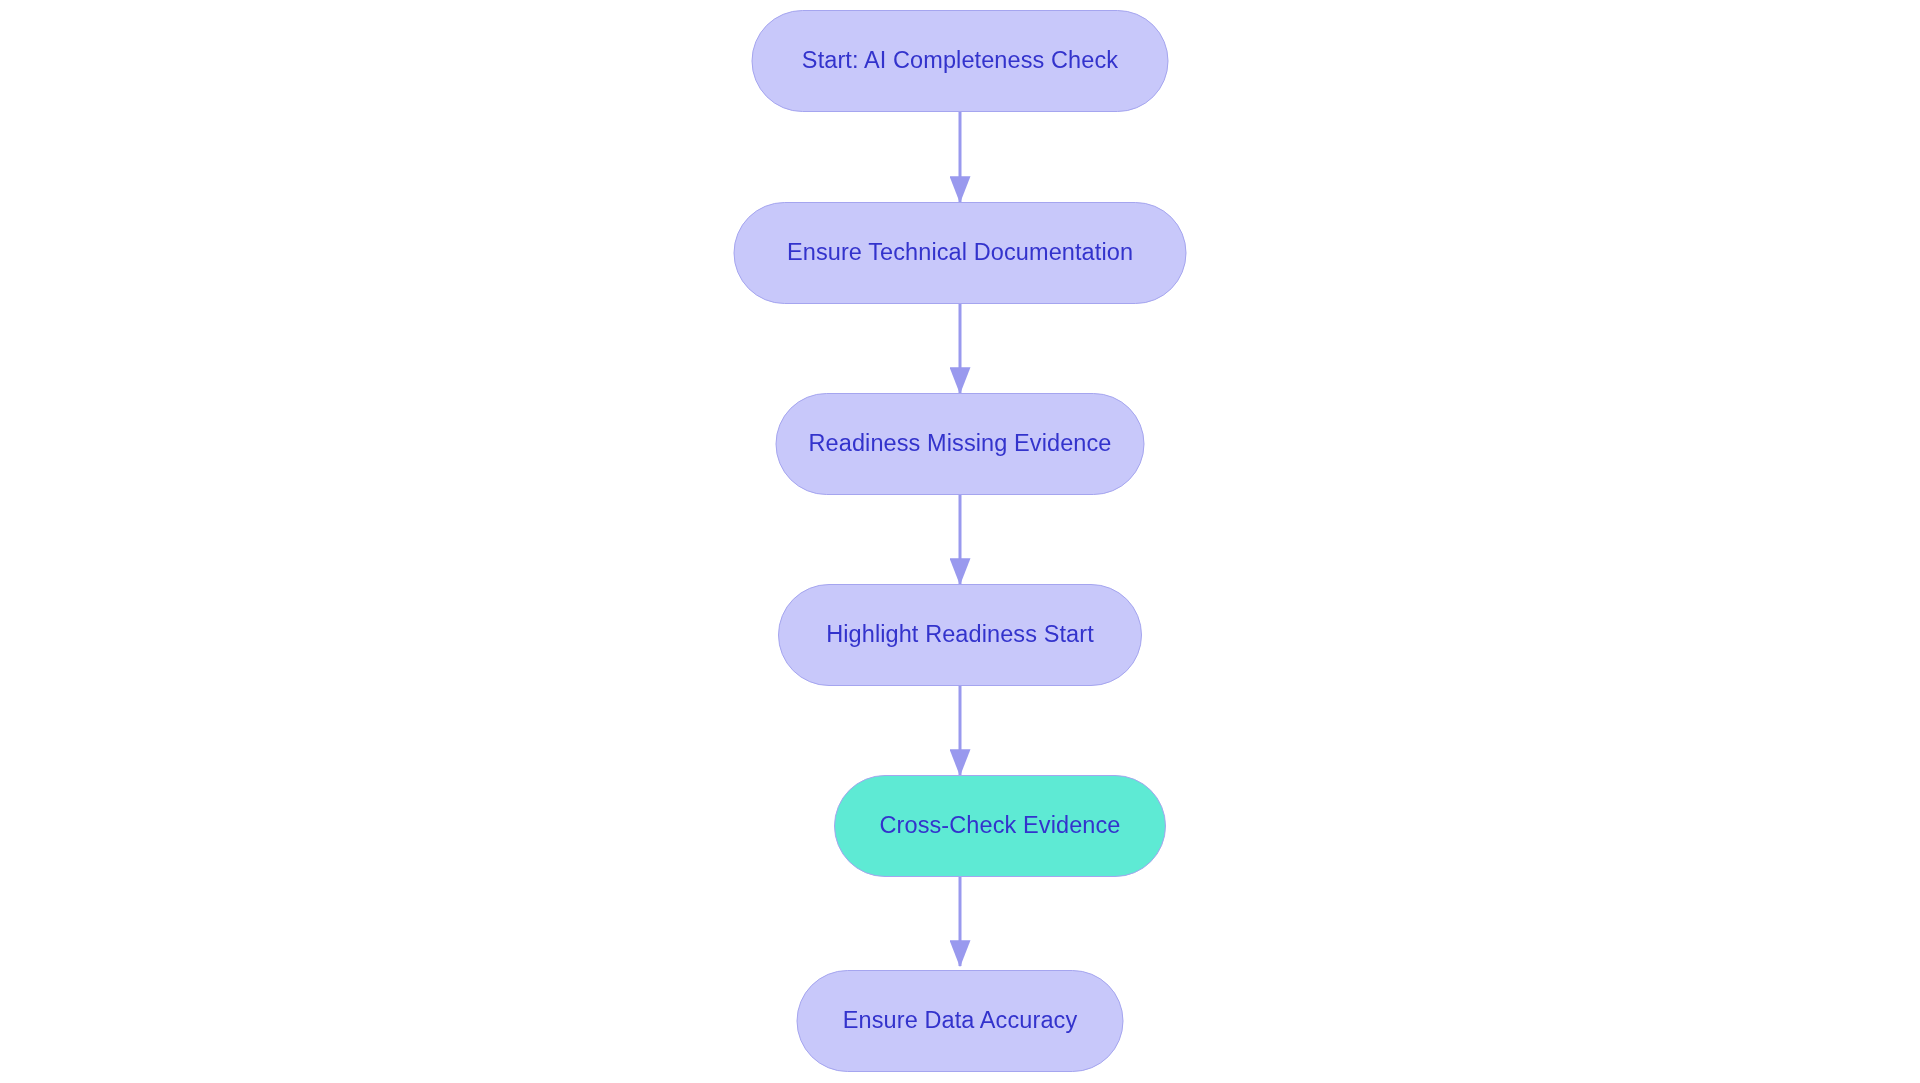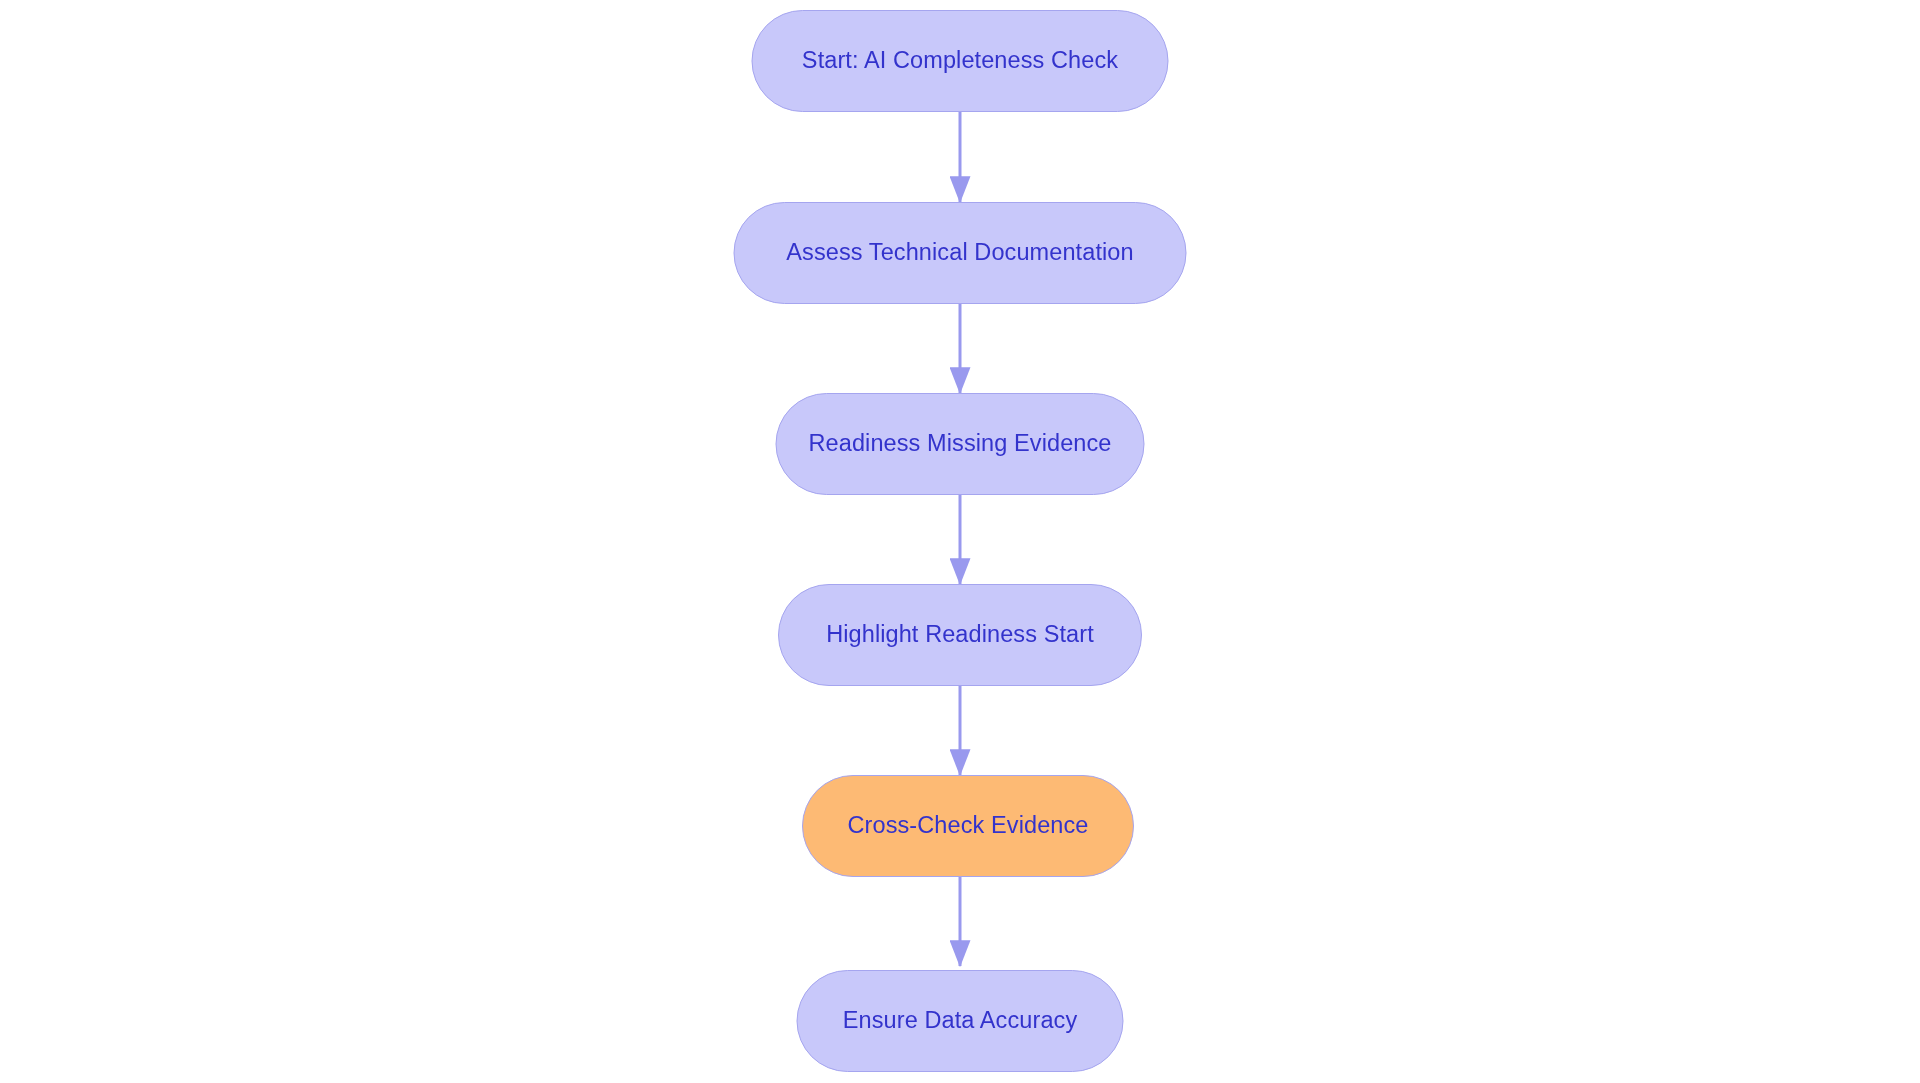--- a/index.html
+++ b/index.html
@@ -75,29 +75,29 @@
         <line x1="960" y1="686" x2="960" y2="775" stroke="#9999ee" stroke-width="3" marker-end="url(#arrowhead)"></line>
         <line x1="960" y1="877" x2="960" y2="966" stroke="#9999ee" stroke-width="3" marker-end="url(#arrowhead)"></line>
       </g>
   </svg>
 
   <div id="node-layer">
       <div class="flow-node" style="left: 960px; top: 10px; width: 417px; background: rgb(200, 200, 250); border-color: rgb(165, 165, 239);">
         <span class="flow-node-label" style="color: rgb(51, 51, 204);">Start: AI Completeness Check</span>
       </div>
       <div class="flow-node" style="left: 960px; top: 202px; width: 453px; background: rgb(200, 200, 250); border-color: rgb(165, 165, 239);">
-        <span class="flow-node-label" style="color: rgb(51, 51, 204);">Assess Technical Documentation</span>
+        <span class="flow-node-label" style="color: rgb(51, 51, 204);">Ensure Technical Documentation</span>
       </div>
       <div class="flow-node" style="left: 960px; top: 393px; width: 369px; background: rgb(200, 200, 250); border-color: rgb(165, 165, 239);">
         <span class="flow-node-label" style="color: rgb(51, 51, 204);">Readiness Missing Evidence</span>
       </div>
       <div class="flow-node" style="left: 960px; top: 584px; width: 364px; background: rgb(200, 200, 250); border-color: rgb(165, 165, 239);">
         <span class="flow-node-label" style="color: rgb(51, 51, 204);">Highlight Readiness Start</span>
       </div>
-      <div class="flow-node" style="left: 968px; top: 775px; width: 332px; background: #fdba74; border-color: rgb(165, 165, 239);">
+      <div class="flow-node" style="left: 1000px; top: 775px; width: 332px; background: #5eead4; border-color: rgb(165, 165, 239);">
         <span class="flow-node-label" style="color: rgb(51, 51, 204);">Cross-Check Evidence</span>
       </div>
       <div class="flow-node" style="left: 960px; top: 970px; width: 327px; background: rgb(200, 200, 250); border-color: rgb(165, 165, 239);">
         <span class="flow-node-label" style="color: rgb(51, 51, 204);">Ensure Data Accuracy</span>
       </div>
     </div>
 
 </div>
 
 </body></html>

